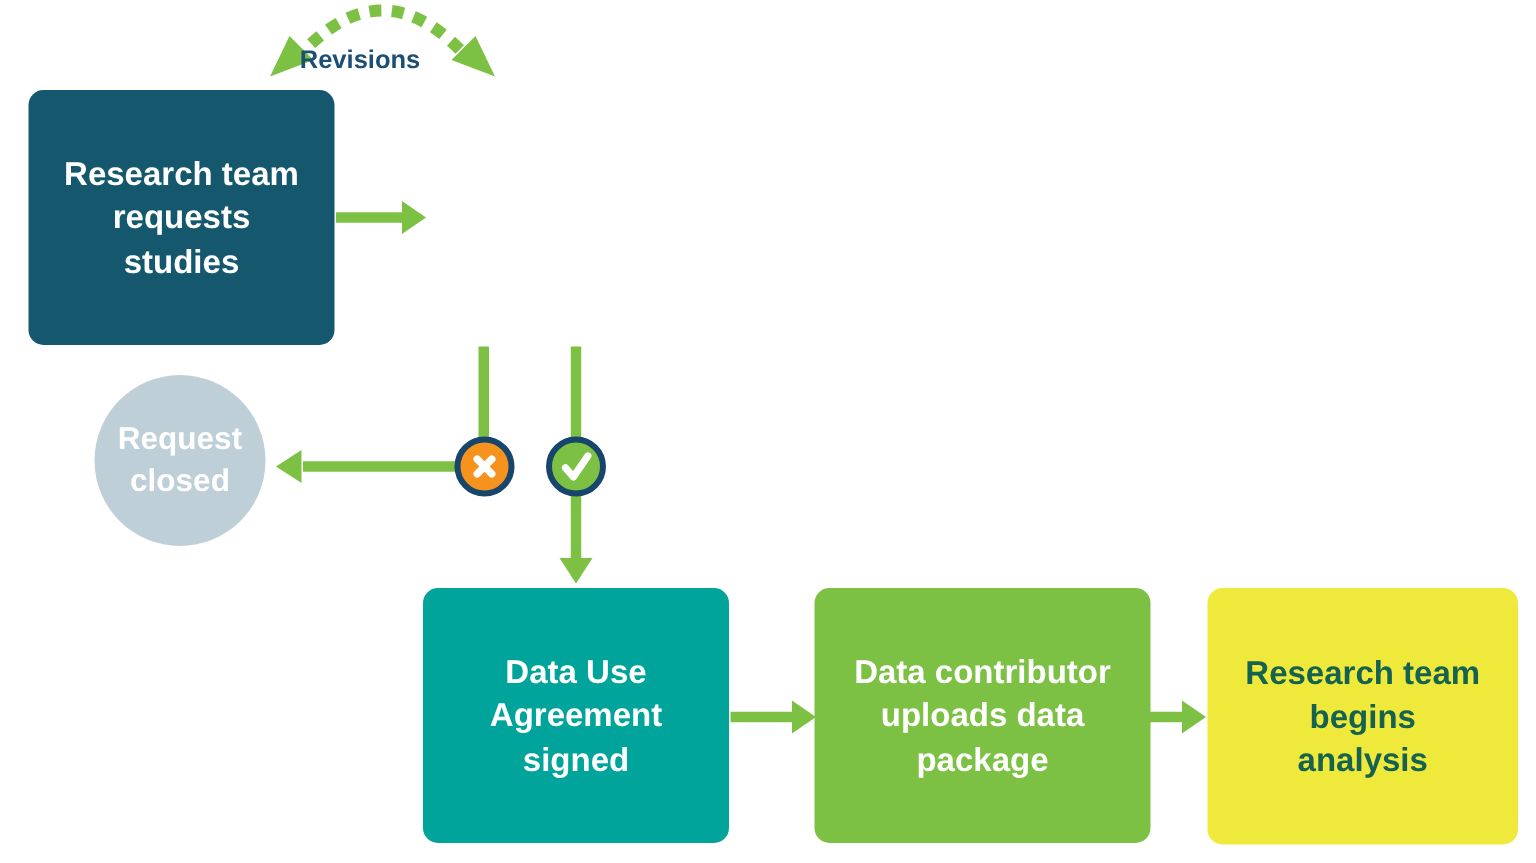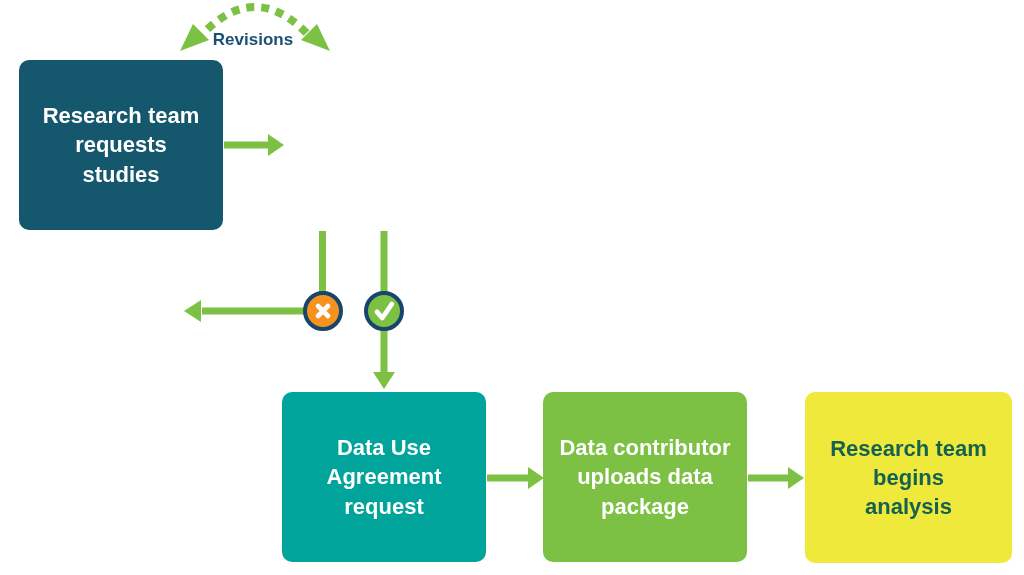--- a/index.html
+++ b/index.html
@@ -35,26 +35,26 @@
     box-sizing: border-box;
     padding: 0 8px;
   }
   .rect { border-radius: 10px; }
   .circle { border-radius: 50%; }
 
   .node-dark-blue  { left: 19px;  top: 60px;  width: 204px; height: 170px; background: #15586E; }
   .node-light-blue { left: 282px; top: 60px;  width: 204px; height: 171px; background: #0D9BD7; }
   .node-gray       { left: 63px;  top: 250px; width: 114px; height: 114px; background: #BECFD8; font-size: 21px; }
   .node-teal       { left: 282px; top: 392px; width: 204px; height: 170px; background: #00A49B; }
-  .node-green      { left: 543px; top: 392px; width: 204px; height: 170px; background: #7CC144; }
+  .node-green      { left: 543px; top: 392px; width: 224px; height: 170px; background: #7CC144; }
   .node-yellow     { left: 805px; top: 392px; width: 207px; height: 171px; background: #EFE93B; color: #156250; }
 
   .revisions-label {
     position: absolute;
-    left: 203px;
+    left: 190px;
     top: 30px;
     width: 100px;
     text-align: center;
     font-weight: bold;
     font-size: 17px;
     color: #1D4E74;
   }
   .decision-icon {
     position: absolute;
     width: 40px;
@@ -108,25 +108,29 @@
 
   <div class="revisions-label">Revisions</div>
 
   <div class="node rect node-dark-blue">
     <span>Research team
 requests
 studies</span>
   </div>
 
 
+  <div class="node circle node-gray">
+    <span>Request
+closed</span>
+  </div>
 
   <div class="node rect node-teal">
     <span>Data Use
 Agreement
-request</span>
+signed</span>
   </div>
 
   <div class="node rect node-green">
     <span>Data contributor
 uploads data
 package</span>
   </div>
 
   <div class="node rect node-yellow">
     <span>Research team

